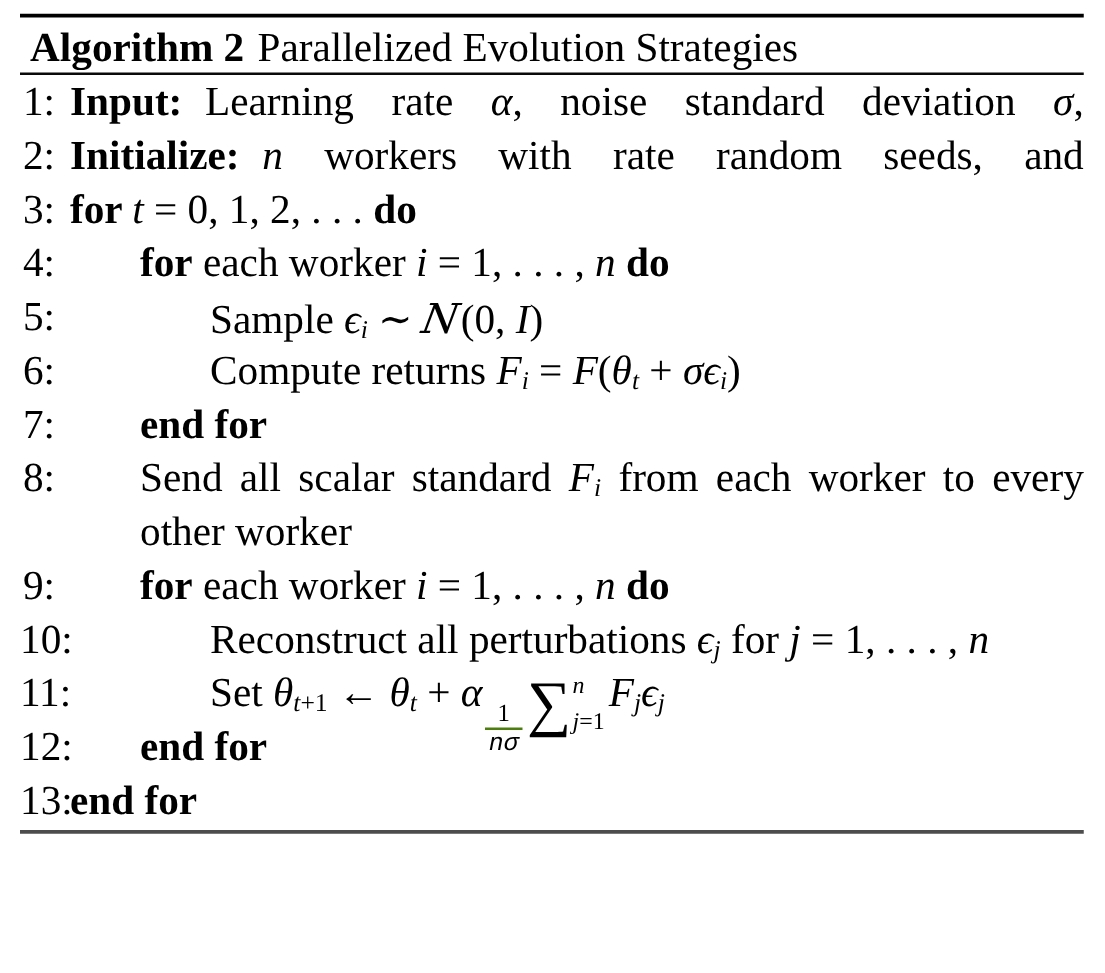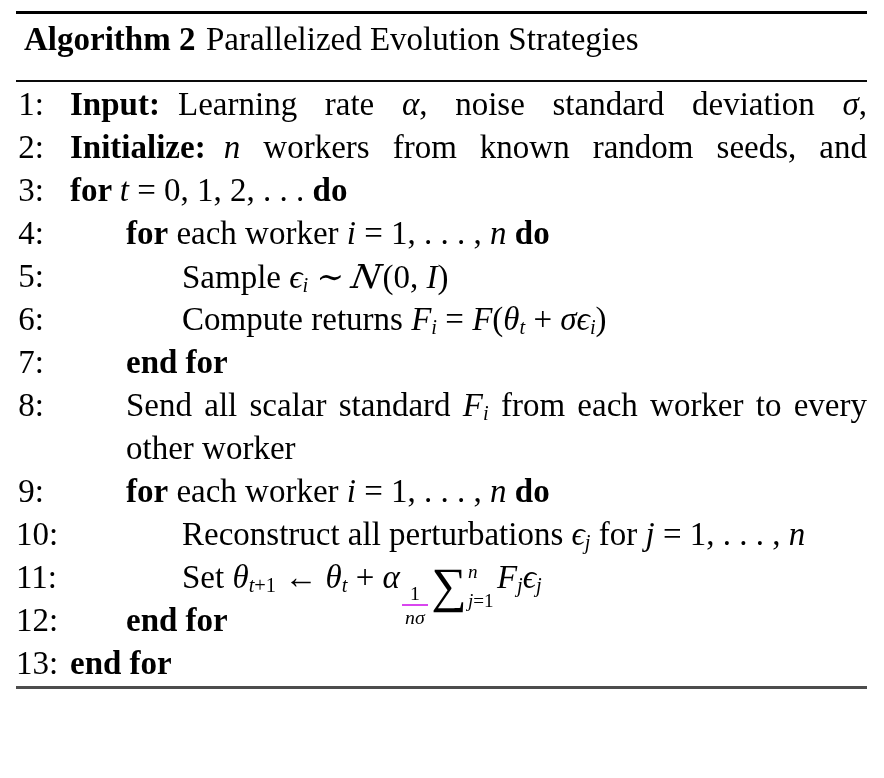--- a/index.html
+++ b/index.html
@@ -17,39 +17,39 @@
     width: 851px;
     color: #000000;
     font-family: "Liberation Serif", "DejaVu Serif", serif;
     font-size: 33px;
   }
   .rule-top    { height: 3px; background: #000000; }
   .rule-mid    { height: 2px; background: #0a0a0a; }
   .rule-bottom { height: 3px; background: #4d4d4d; margin-top: 1px; }
   .header {
     line-height: 50px;
-    height: 66px;
+    height: 44px;
     padding-left: 8px;
     white-space: nowrap;
   }
   .header .algnum { font-weight: bold; margin-right: 0.32em; }
   .body { padding-top: 1px; }
   .row {
     display: flex;
     height: 43px;
     line-height: 43px;
   }
   .num {
     flex: none;
     width: 28px;
     text-align: right;
   }
   .txt {
     flex: 1;
-    margin-left: 26px;
+    margin-left: 12px;
   }
   .stretch { text-align: justify; text-align-last: justify; }
   .b   { font-weight: bold; }
   .i   { font-style: italic; }
   .gap { margin-right: 0.55em; }
   .sub { font-size: 0.62em; vertical-align: -0.2em; line-height: 0; }
   .cal {
     font-style: italic;
     font-family: "DejaVu Serif", serif;
     display: inline-block;
@@ -59,21 +59,21 @@
   .frac {
     display: inline-flex;
     flex-direction: column;
     align-items: center;
     font-size: 0.60em;
     line-height: 1.12;
     vertical-align: -0.62em;
     margin: 0 0.08em;
   }
   .fnum { padding: 0 0.18em; }
-  .fden { border-top: 2px solid #d946ef; padding: 0 0.18em; }
+  .fden { border-top: 2px solid #4d7c0f; padding: 0 0.18em; font-family: Liberation Mono, monospace; }
   .sum {
     display: inline-flex;
     align-items: center;
     vertical-align: -0.42em;
     margin: 0 0.1em 0 0.05em;
   }
   .sigma { font-size: 1.5em; line-height: 0.85; }
   .limits {
     display: inline-flex;
     flex-direction: column;
@@ -94,21 +94,21 @@
     <span class="algnum">Algorithm 2</span><span>Parallelized Evolution Strategies</span>
   </div>
   <div class="rule-mid"></div>
   <div class="body" id="algo-body">
       <div class="row">
         <span class="num">1:</span>
         <div class="txt stretch" style="padding-left: 0px;"><span class="b gap">Input:</span><span>Learning rate </span><span class="i">α</span><span>, noise standard deviation </span><span class="i">σ</span><span>,</span></div>
       </div>
       <div class="row">
         <span class="num">2:</span>
-        <div class="txt stretch" style="padding-left: 0px;"><span class="b gap">Initialize:</span><span class="i">n</span><span> workers from known random seeds, and</span></div>
+        <div class="txt stretch" style="padding-left: 0px;"><span class="b gap">Initialize:</span><span class="i">n</span><span> workers with rate random seeds, and</span></div>
       </div>
       <div class="row">
         <span class="num">3:</span>
         <div class="txt" style="padding-left: 0px;"><span class="b">for </span><span class="i">t</span><span> = 0, 1, 2, . . . </span><span class="b">do</span></div>
       </div>
       <div class="row">
         <span class="num">4:</span>
         <div class="txt" style="padding-left: 56px;"><span class="b">for</span><span> each worker </span><span class="i">i</span><span> = 1, . . . , </span><span class="i">n</span><span> </span><span class="b">do</span></div>
       </div>
       <div class="row">

